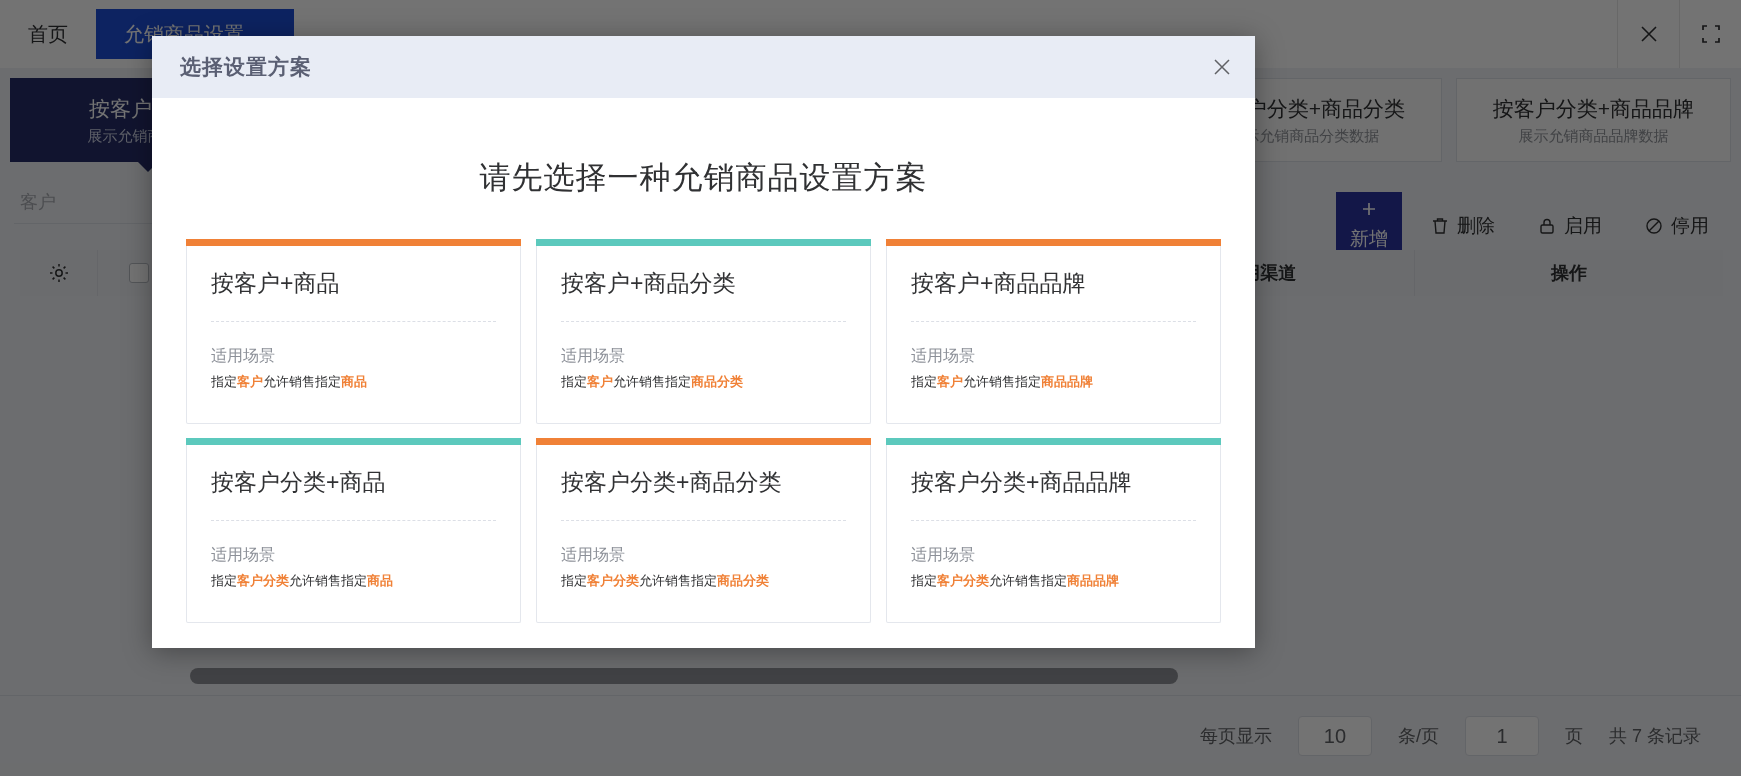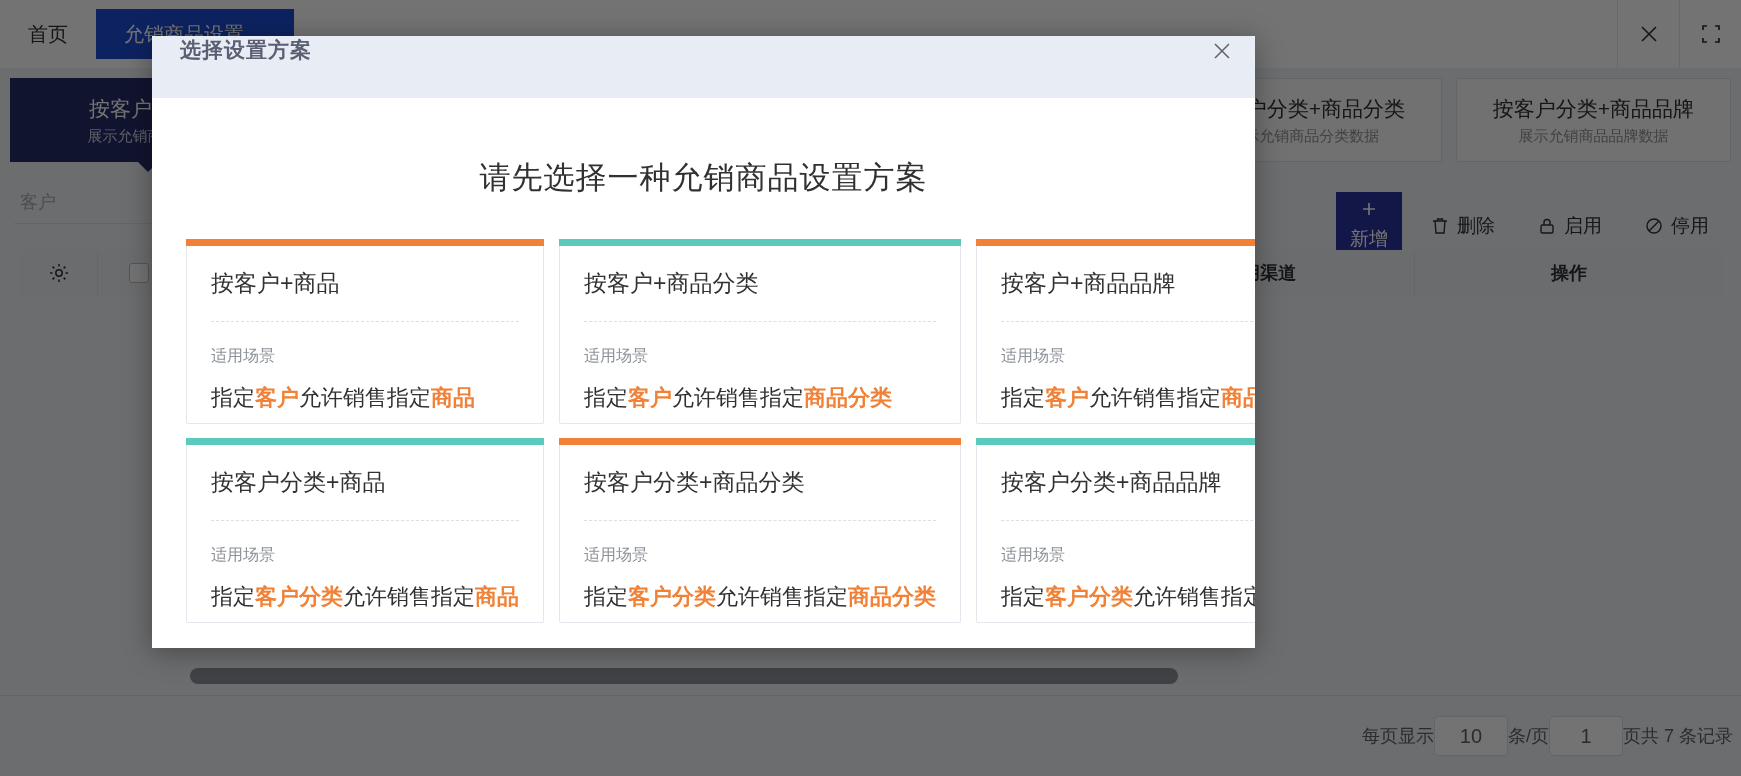--- a/index.html
+++ b/index.html
@@ -210,22 +210,22 @@
 
   
   .footer {
     position: absolute;
     left: 0; right: 0; bottom: 0;
     height: 80px;
     background: #f0f2f5;
     display: flex;
     align-items: center;
     justify-content: flex-end;
-    gap: 0;
-    padding-right: 8px;
+    gap: 26px;
+    padding-right: 40px;
     font-size: 18px;
     color: #606266;
   }
   .page-field {
     width: 74px; height: 40px;
     border: 1px solid #dcdfe6;
     border-radius: 4px;
     background: #ffffff;
     display: flex;
     align-items: center;
@@ -250,21 +250,21 @@
     height: 612px;
     background: #ffffff;
     box-shadow: 0 4px 26px rgba(0,0,0,0.35);
     display: flex;
     flex-direction: column;
   }
   .modal-header {
     height: 62px;
     background: #e8ecf5;
     display: flex;
-    align-items: flex-start;
+    align-items: center;
     padding: 0 18px 0 28px;
     flex: none;
   }
   .modal-title {
     font-size: 21px;
     font-weight: bold;
     color: #5a5f73;
     letter-spacing: 1px;
   }
   .modal-header-spacer { flex: 1; }
@@ -320,22 +320,22 @@
   .card-divider {
     margin-top: 22px;
     border-top: 1px dashed #dcdfe6;
   }
   .card-label {
     margin-top: 24px;
     font-size: 16px;
     color: #8d9199;
   }
   .card-desc {
-    margin-top: 16px;
-    font-size: 22px;
+    margin-top: 6px;
+    font-size: 13px;
     color: #303133;
     white-space: nowrap;
   }
   .hl { color: #f08137; font-weight: bold; }
 </style>
 </head>
 <body>
 
 <div id="app-background">
 

